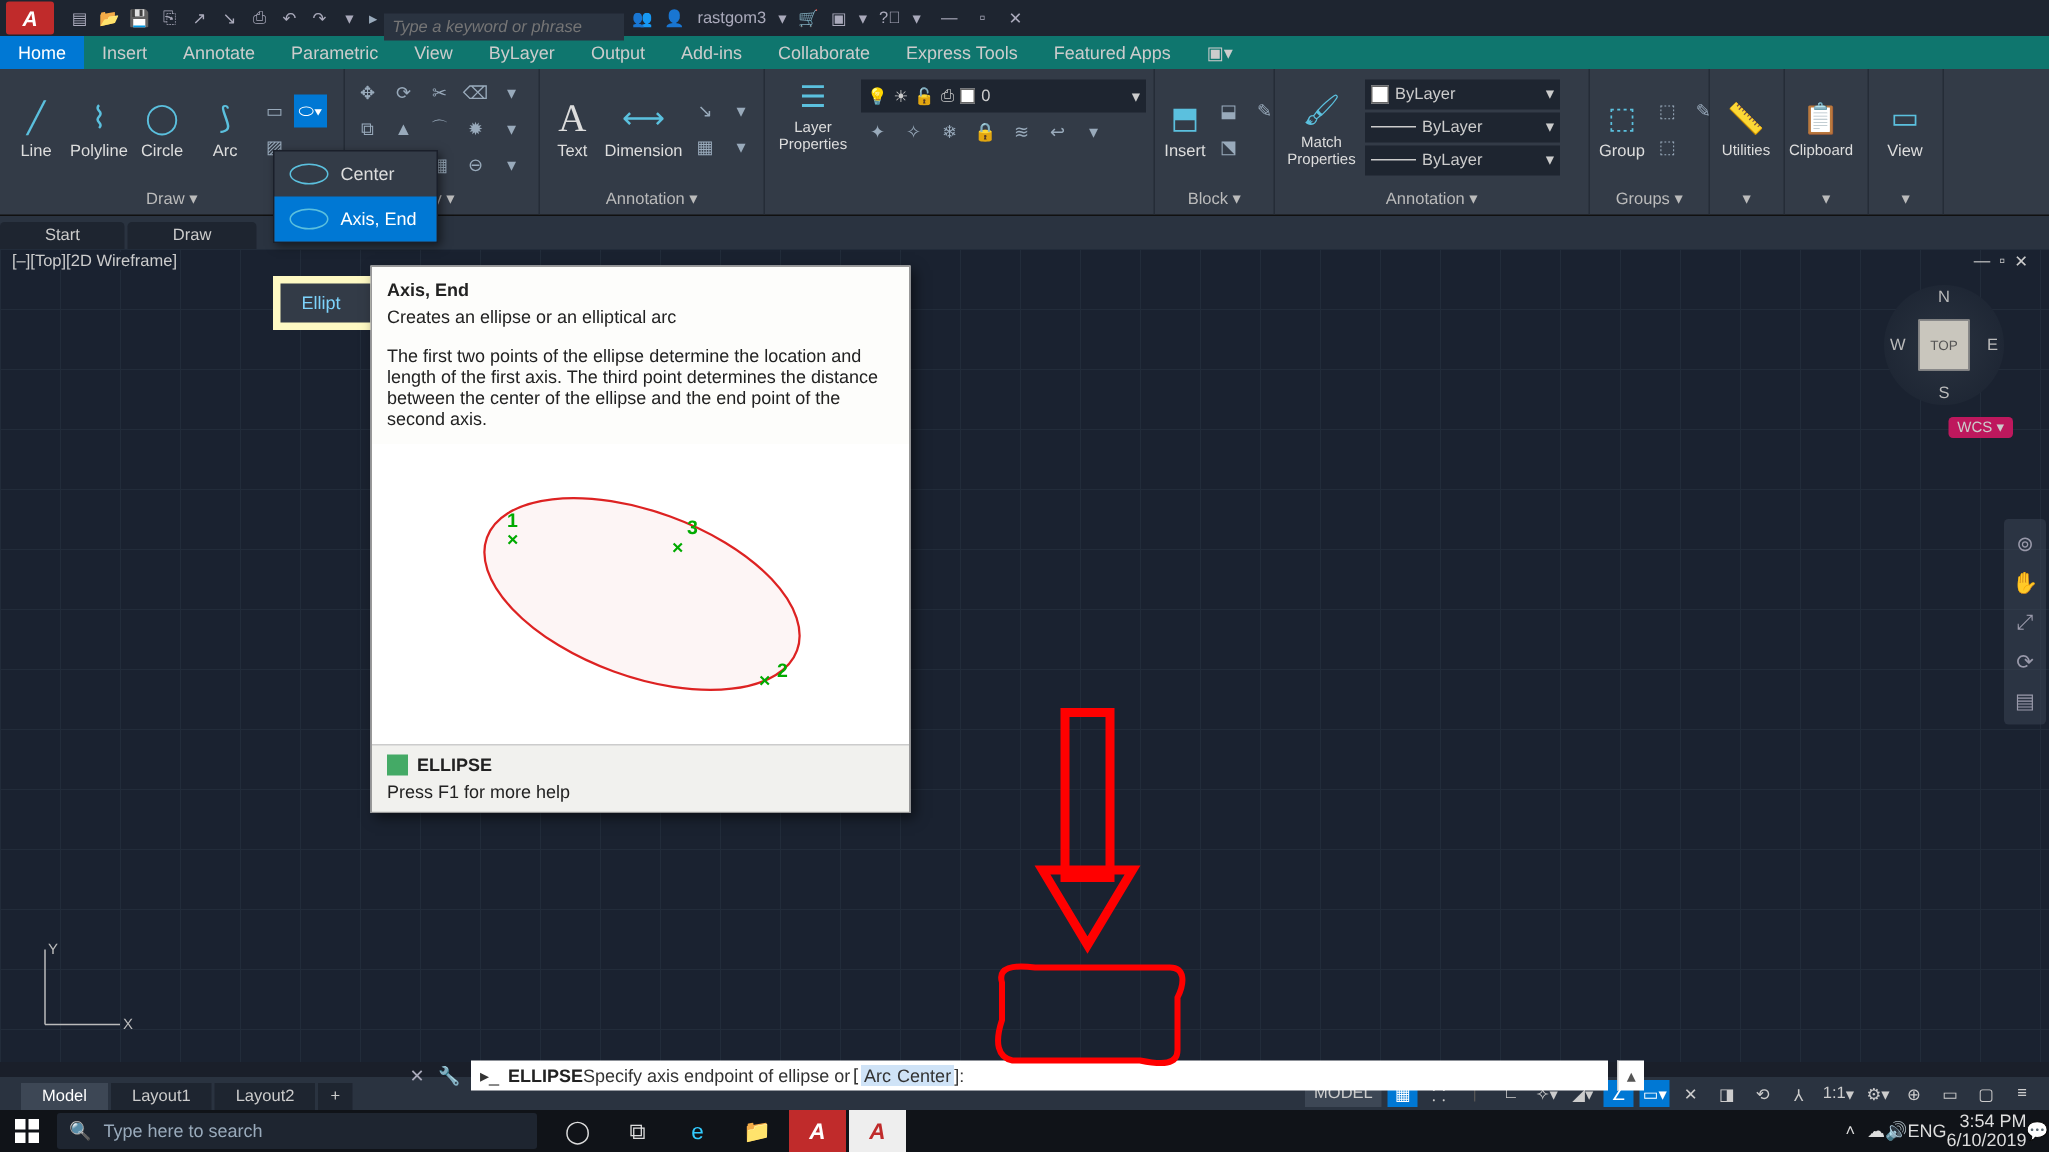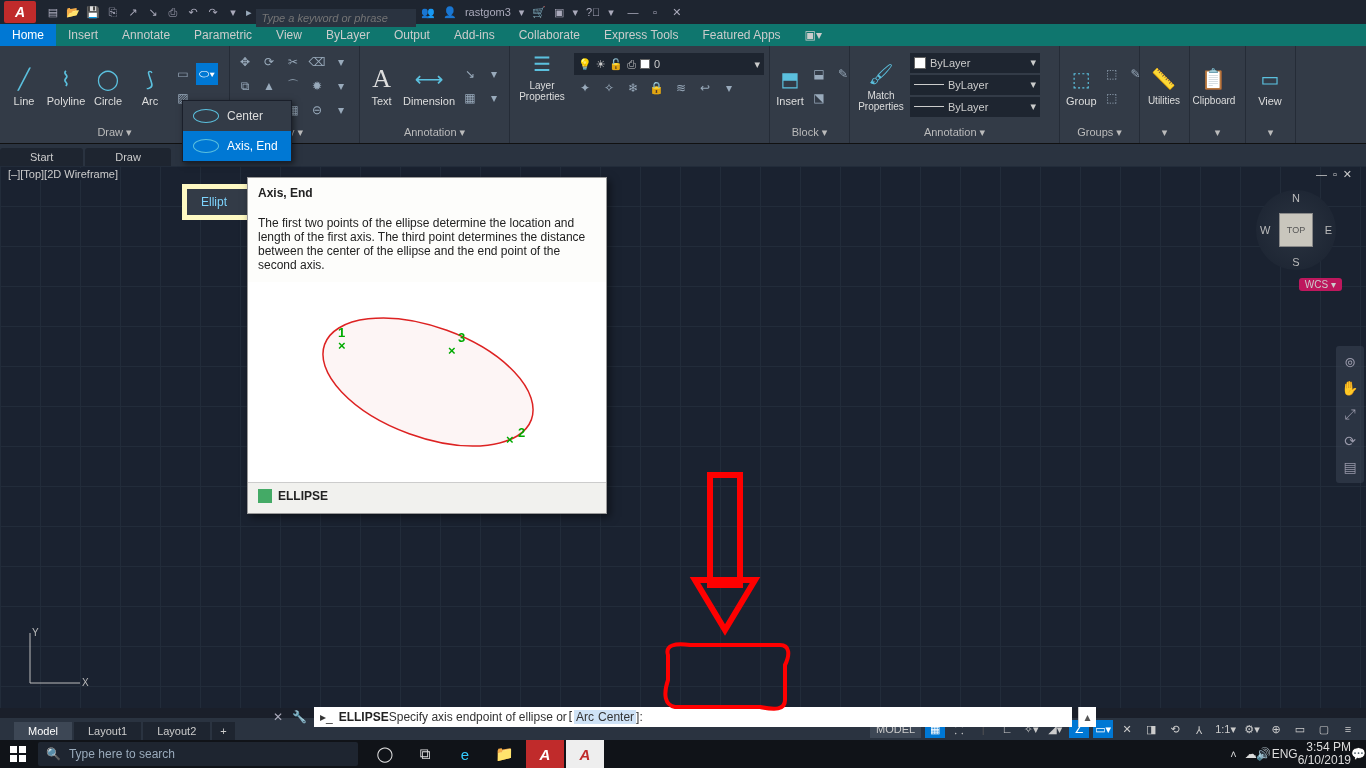--- a/index.html
+++ b/index.html
@@ -402,40 +402,42 @@
     </div>
 </div>
 <div class="dd-extra">
     <span class="el" style="border-bottom-color:transparent"></span>
     <span>Ellipt</span>
   </div>
 
 <div class="tip">
   <div class="tip-head">
     <div class="tip-title">Axis, End</div>
+    <div>Creates an ellipse or an elliptical arc</div>
   </div>
   <div class="tip-body">The first two points of the ellipse determine the location and length of the first axis. The third point determines the distance between the center of the ellipse and the end point of the second axis.</div>
   <div class="tip-img">
     <svg width="100%" height="100%">
       <ellipse cx="180" cy="100" rx="110" ry="55" fill="#fdf5f5" stroke="#d22" stroke-width="1.5" transform="rotate(20 180 100)"></ellipse>
       <g fill="#0a0" font-weight="bold" font-size="13">
         <text x="90" y="55">1</text>
           <text x="90" y="68" fill="#0a0">×</text>
         <text x="270" y="155">2</text>
           <text x="258" y="162" fill="#0a0">×</text>
         <text x="210" y="60">3</text>
           <text x="200" y="73" fill="#0a0">×</text>
       </g>
     </svg>
   </div>
   <div class="tip-foot">
     <div class="tip-cmd">
         <span class="ci"></span>
         <span>ELLIPSE</span>
       </div>
+    <div>Press F1 for more help</div>
   </div>
 </div>
 
 <svg class="anno" style="left:660px;top:455px" width="140" height="260">
   <rect x="50" y="20" width="30" height="110" fill="none" stroke="#f00" stroke-width="6"></rect>
   <polygon points="35,125 95,125 65,175" fill="none" stroke="#f00" stroke-width="6"></polygon>
   <path d="M8,200 C5,190 15,188 30,190 L120,190 C130,190 130,200 125,210 L125,245 C125,255 115,255 100,252 L15,252 C5,250 3,240 8,225 Z" fill="none" stroke="#f00" stroke-width="4"></path>
 </svg>
 
 <div class="cmdbar">

